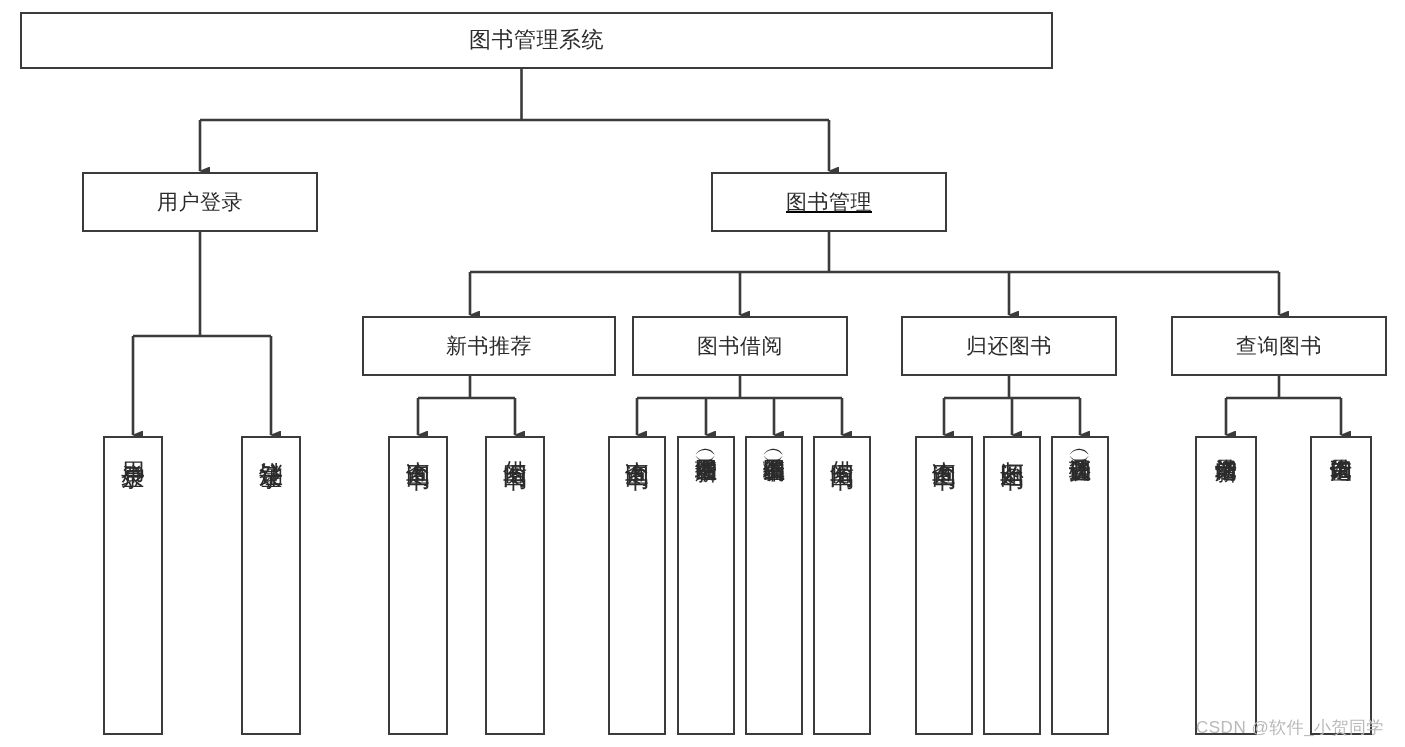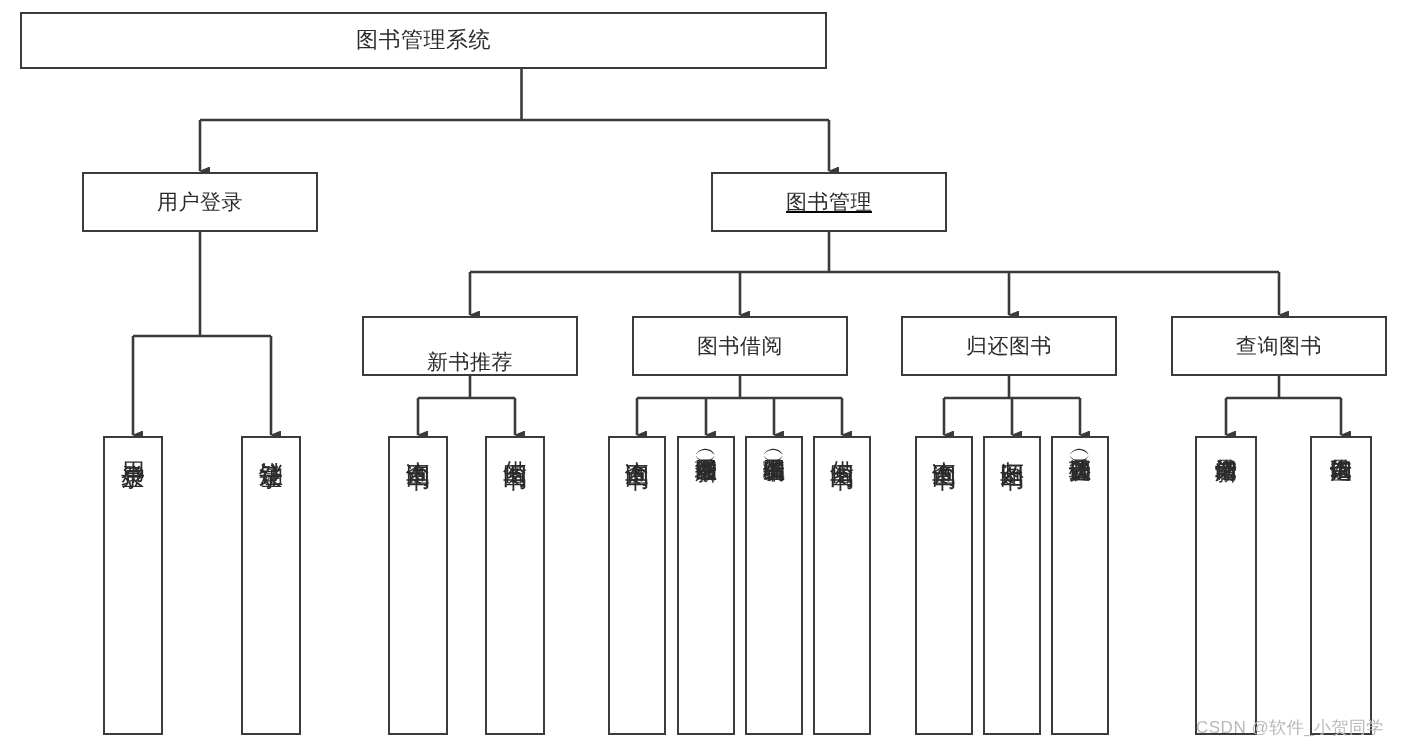--- a/index.html
+++ b/index.html
@@ -115,30 +115,30 @@
         <path d="M1012,398 L1012,435" marker-end="url(#arrow)"></path>
         <path d="M1080,398 L1080,435" marker-end="url(#arrow)"></path>
         <path d="M1279,376 L1279,398"></path>
         <path d="M1226,398 L1341,398"></path>
         <path d="M1226,398 L1226,435" marker-end="url(#arrow)"></path>
         <path d="M1341,398 L1341,435" marker-end="url(#arrow)"></path>
       </g>
   </svg>
 
   <div id="node-layer">
-      <div class="node horiz root" style="left: 20px; top: 12px; width: 807px; height: 57px;">
+      <div class="node horiz root" style="left: 20px; top: 12px; width: 1033px; height: 57px;">
         <span class="label">图书管理系统</span>
       </div>
       <div class="node horiz" style="left: 82px; top: 172px; width: 236px; height: 60px;">
         <span class="label">用户登录</span>
       </div>
       <div class="node horiz" style="left: 711px; top: 172px; width: 236px; height: 60px; text-decoration: underline;">
         <span class="label">图书管理</span>
       </div>
-      <div class="node horiz" style="left: 362px; top: 316px; width: 216px; height: 60px; align-items: flex-end;">
+      <div class="node horiz" style="left: 362px; top: 316px; width: 254px; height: 60px;">
         <span class="label">新书推荐</span>
       </div>
       <div class="node horiz" style="left: 632px; top: 316px; width: 216px; height: 60px;">
         <span class="label">图书借阅</span>
       </div>
       <div class="node horiz" style="left: 901px; top: 316px; width: 216px; height: 60px;">
         <span class="label">归还图书</span>
       </div>
       <div class="node horiz" style="left: 1171px; top: 316px; width: 216px; height: 60px;">
         <span class="label">查询图书</span>

